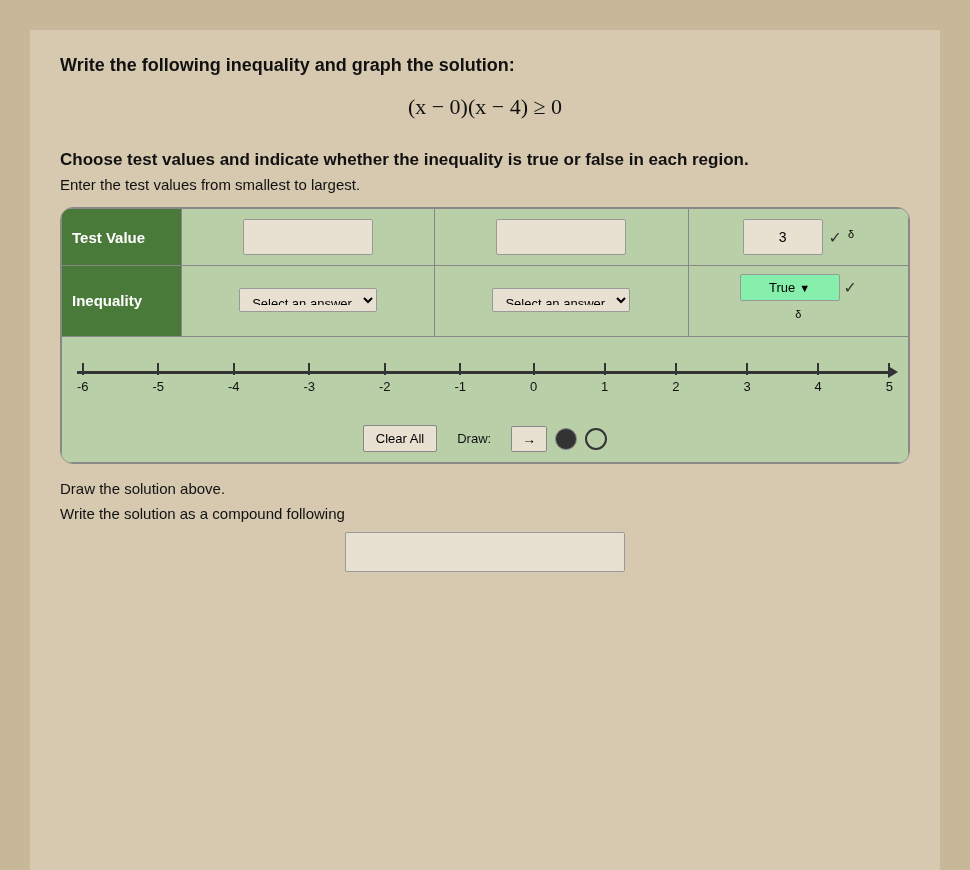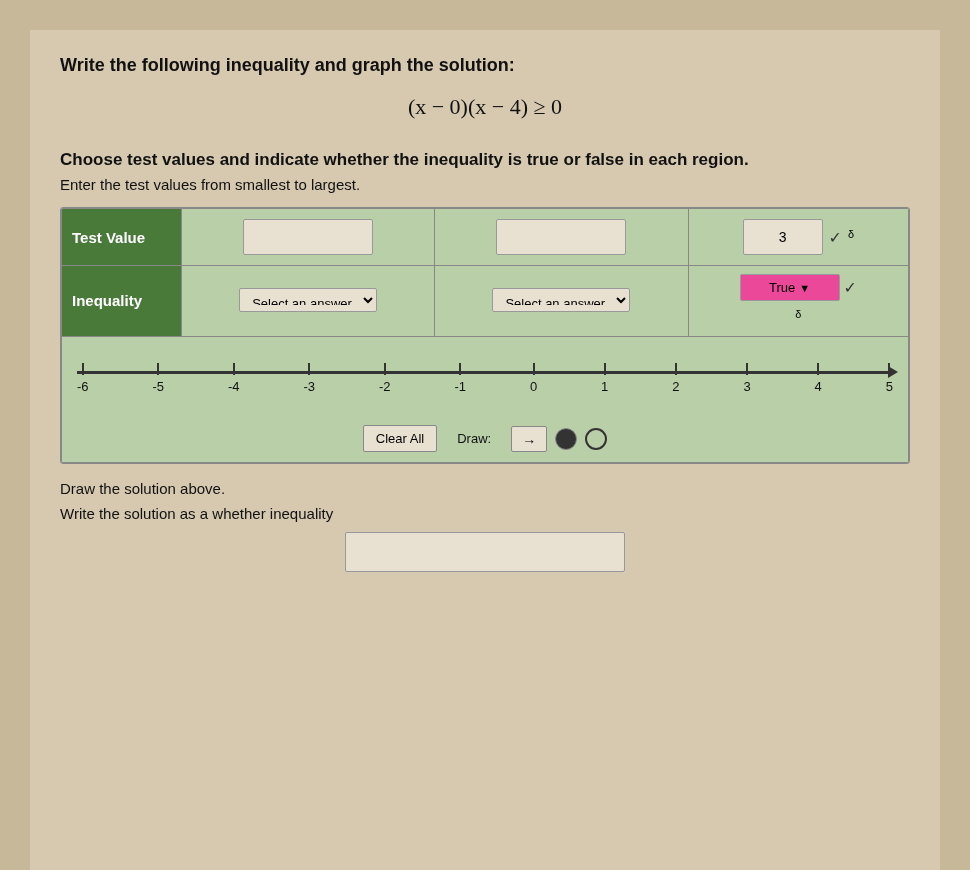--- a/index.html
+++ b/index.html
@@ -35,21 +35,21 @@
       margin-bottom: 6px;
     }
     .sub-instruction2 {
       font-size: 15px;
       color: #111;
       margin-bottom: 14px;
     }
     .table-container {
       background: #b8cfa8;
       border: 1.5px solid #888;
-      border-radius: 3px;
+      border-radius: 13px;
       overflow: hidden;
       margin-bottom: 0;
     }
     .table-inner {
       width: 100%;
       border-collapse: collapse;
     }
     .table-inner td, .table-inner th {
       border: 1.5px solid #888;
       padding: 8px 10px;
@@ -119,21 +119,21 @@
       gap: 4px;
       justify-content: center;
       flex-direction: column;
     }
     .true-select-container {
       display: flex;
       align-items: center;
       gap: 4px;
     }
     .true-label-box {
-      background: #ec4899;
+      background: #86efac;
       border: 1.5px solid #999;
       padding: 5px 20px;
       font-size: 13px;
       border-radius: 2px;
       display: inline-flex;
       align-items: center;
       justify-content: center;
       gap: 4px;
       min-width: 100px;
     }
@@ -418,17 +418,17 @@
           </button>
           <button class="draw-dot-btn"></button>
           <button class="draw-circle-btn"></button>
         </div>
       </div>
     </div>
   </div>
 
   <div class="bottom-section">
     <div class="draw-solution-text">Draw the solution above.</div>
-    <div class="write-solution-text">Write the solution as a whether inequality</div>
+    <div class="write-solution-text">Write the solution as a compound following</div>
     <input type="text" class="compound-input" placeholder="" style="">
   </div>
 
 </div>
 
 </body></html>

